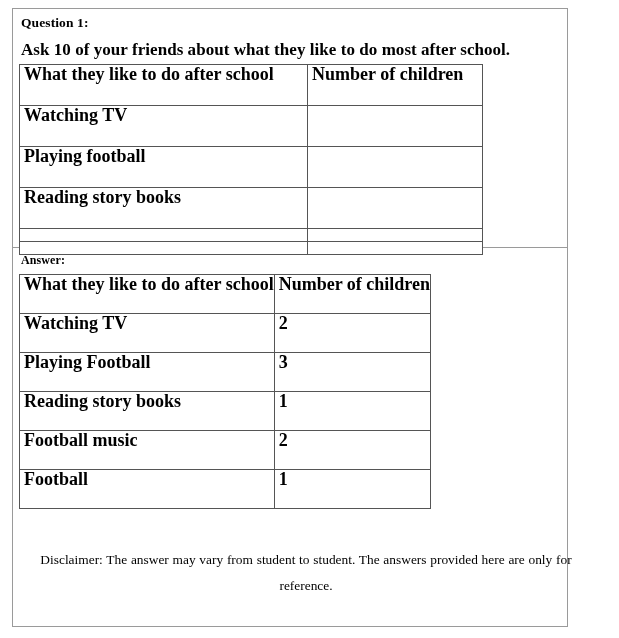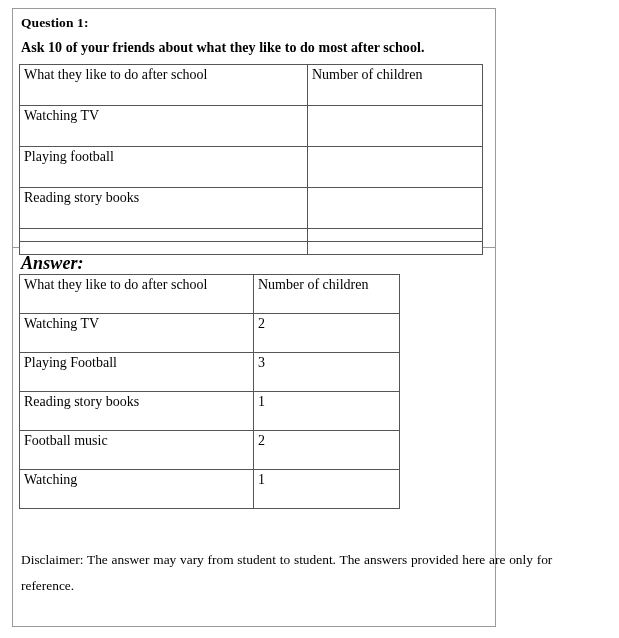--- a/index.html
+++ b/index.html
@@ -12,21 +12,21 @@
     height: 638px;
     font-family: "Liberation Serif", "DejaVu Serif", serif;
     color: #000000;
     -webkit-font-smoothing: none;
   }
 
   .page {
     position: absolute;
     left: 12px;
     top: 8px;
-    width: 484px;
+    width: 556px;
     height: 619px;
     border: 1px solid #9a9a9a;
     box-sizing: border-box;
     background: #ffffff;
   }
 
   
   .question-section {
     position: absolute;
     left: 0;
@@ -43,36 +43,36 @@
     top: 6px;
     font-size: 13.5px;
     font-weight: bold;
     letter-spacing: 0.1px;
     white-space: nowrap;
   }
   .q-prompt {
     position: absolute;
     left: 8px;
     top: 31px;
-    font-size: 14px;
+    font-size: 17px;
     font-weight: bold;
     letter-spacing: 0.05px;
     white-space: nowrap;
   }
 
   
   table.grid {
     border-collapse: collapse;
     table-layout: fixed;
     background: #ffffff;
   }
   table.grid td {
     border: 1px solid #555555;
-    font-size: 14px;
-    font-weight: normal;
+    font-size: 18px;
+    font-weight: bold;
     vertical-align: top;
     padding: 2px 0 0 4px;
     line-height: 15px;
     overflow: hidden;
     white-space: nowrap;
   }
 
   
   #question-table {
     position: absolute;
@@ -89,44 +89,43 @@
     position: absolute;
     left: 0;
     top: 239px;
     width: 100%;
     bottom: 0;
   }
   .a-title {
     position: absolute;
     left: 8px;
     top: 5px;
-    font-size: 18px;
+    font-size: 12px;
     font-weight: bold;
     letter-spacing: 0.1px;
     white-space: nowrap;
-    font-style: italic;
   }
 
   #answer-table {
     position: absolute;
     left: 6px;
     top: 26px;
   }
   #answer-table td { height: 36px; }
   #answer-table td.col-a { width: 229px; }
   #answer-table td.col-b { width: 141px; }
 
   .disclaimer {
     position: absolute;
     left: 8px;
     top: 299px;
     width: 570px;
     font-size: 13.4px;
     line-height: 26px;
-    text-align: left;
+    text-align: center;
     word-spacing: 0.4px;
   }
 </style>
 </head>
 <body>
 
 <div class="page">
 
   <section class="question-section">
 
@@ -185,21 +184,21 @@
         </tr>
         <tr>
           <td class="col-a">Reading story books</td>
           <td class="col-b">1</td>
         </tr>
         <tr>
           <td class="col-a">Football music</td>
           <td class="col-b">2</td>
         </tr>
         <tr>
-          <td class="col-a">Watching</td>
+          <td class="col-a">Football</td>
           <td class="col-b">1</td>
         </tr>
       </tbody>
     </table>
 
     <div class="disclaimer">Disclaimer: The answer may vary from student to student. The answers provided here are only for reference.</div>
 
   </section>
 
 </div>

